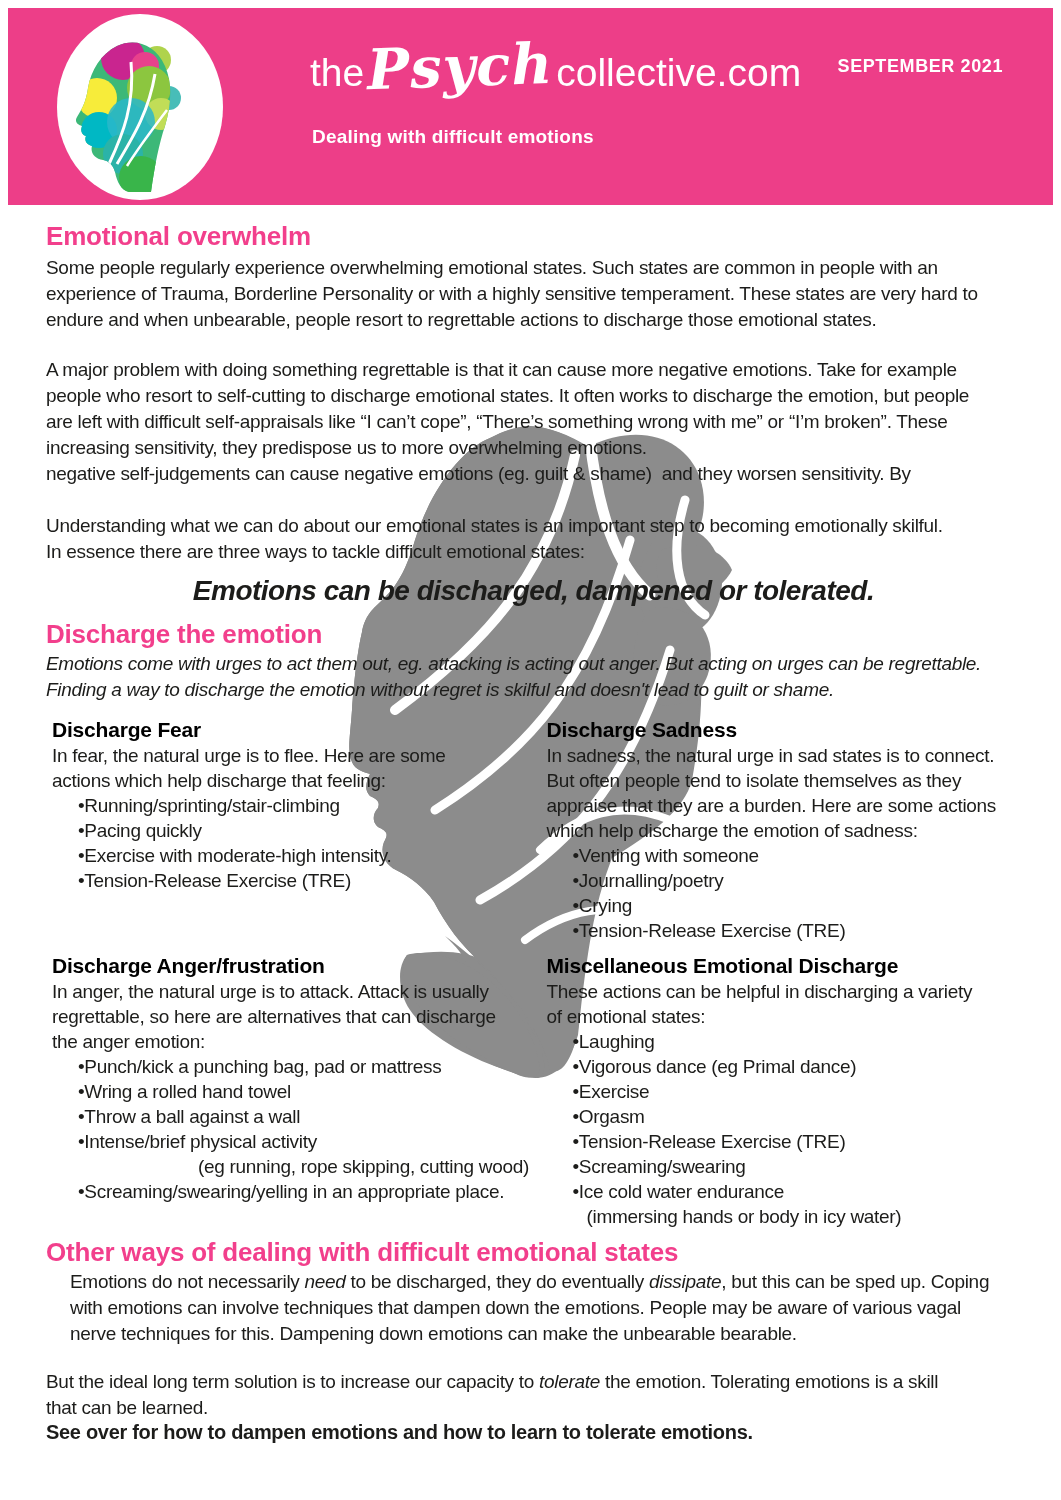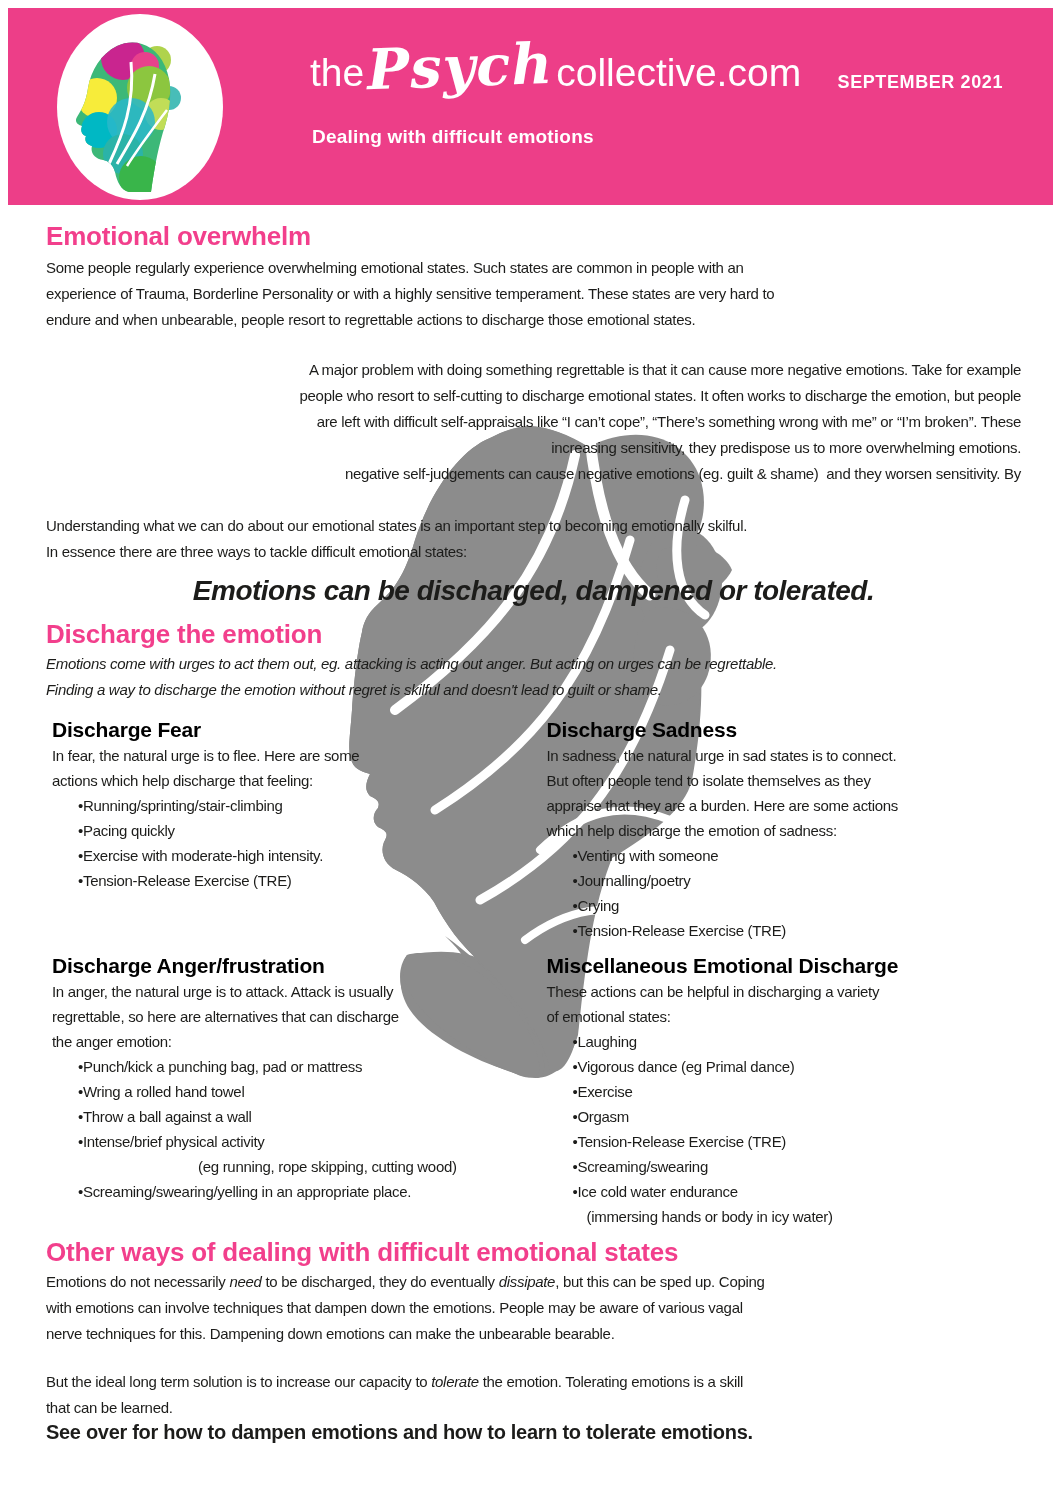--- a/index.html
+++ b/index.html
@@ -24,43 +24,43 @@
   .brand .plain{font-size:39px;font-weight:400;letter-spacing:0px;}
   .brand .script{
     font-family:"DejaVu Serif",serif;font-style:italic;font-weight:bold;
     font-size:56px;letter-spacing:1px;padding:0 3px;display:inline-block;transform:rotate(-2deg);
   }
   .band-subtitle{
     position:absolute;left:304px;top:118px;color:#fff;
     font-size:19px;font-weight:bold;letter-spacing:0.2px;
   }
   .band-date{
-    position:absolute;right:50px;top:64px;color:#fff;
+    position:absolute;right:50px;top:48px;color:#fff;
     font-size:18px;font-weight:bold;letter-spacing:0.6px;
   }
   
   .silhouette{position:absolute;left:340px;top:380px;width:430px;height:870px;z-index:0;}
   
   main{position:absolute;left:46px;top:205px;width:975px;z-index:1;}
   h2{
     color:var(--pink-heading);font-size:26px;font-weight:bold;
     margin:0;letter-spacing:-0.2px;line-height:30px;
   }
   .h2-1{margin-top:16px;}
   .h2-2{margin-top:10px;}
   .h2-3{margin-top:8px;}
   .para{margin:0;}
   .p1{margin-top:4px;}
-  .p2{margin-top:24px;text-align:right;}
+  .p2{margin-top:24px;}
   .p3{margin-top:26px;}
   .pi{margin-top:2px;font-style:italic;}
-  .p4{margin-top:2px;}
+  .p4{margin-top:2px;margin-left:24px;}
   .p5{margin-top:22px;}
   .line{
-    white-space:pre;font-size:15px;line-height:26px;color:var(--ink);
+    white-space:pre;font-size:19px;line-height:26px;color:var(--ink);
     letter-spacing:-0.3px;
   }
   .line em{font-style:italic;}
   .tagline{
     text-align:center;font-size:28px;font-weight:bold;font-style:italic;
     letter-spacing:-0.5px;margin-top:8px;line-height:36px;
   }
   .grid{
     display:grid;grid-template-columns:1fr 1fr;column-gap:26px;row-gap:10px;
     margin-top:14px;

